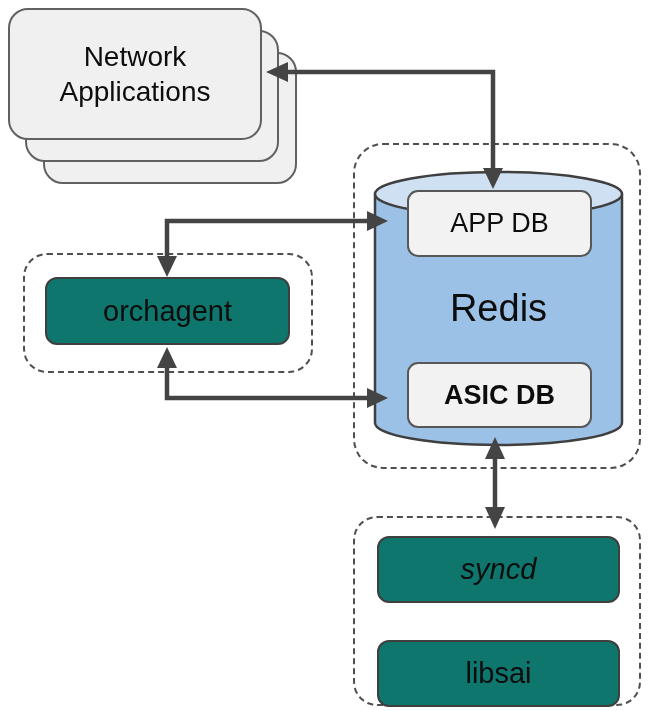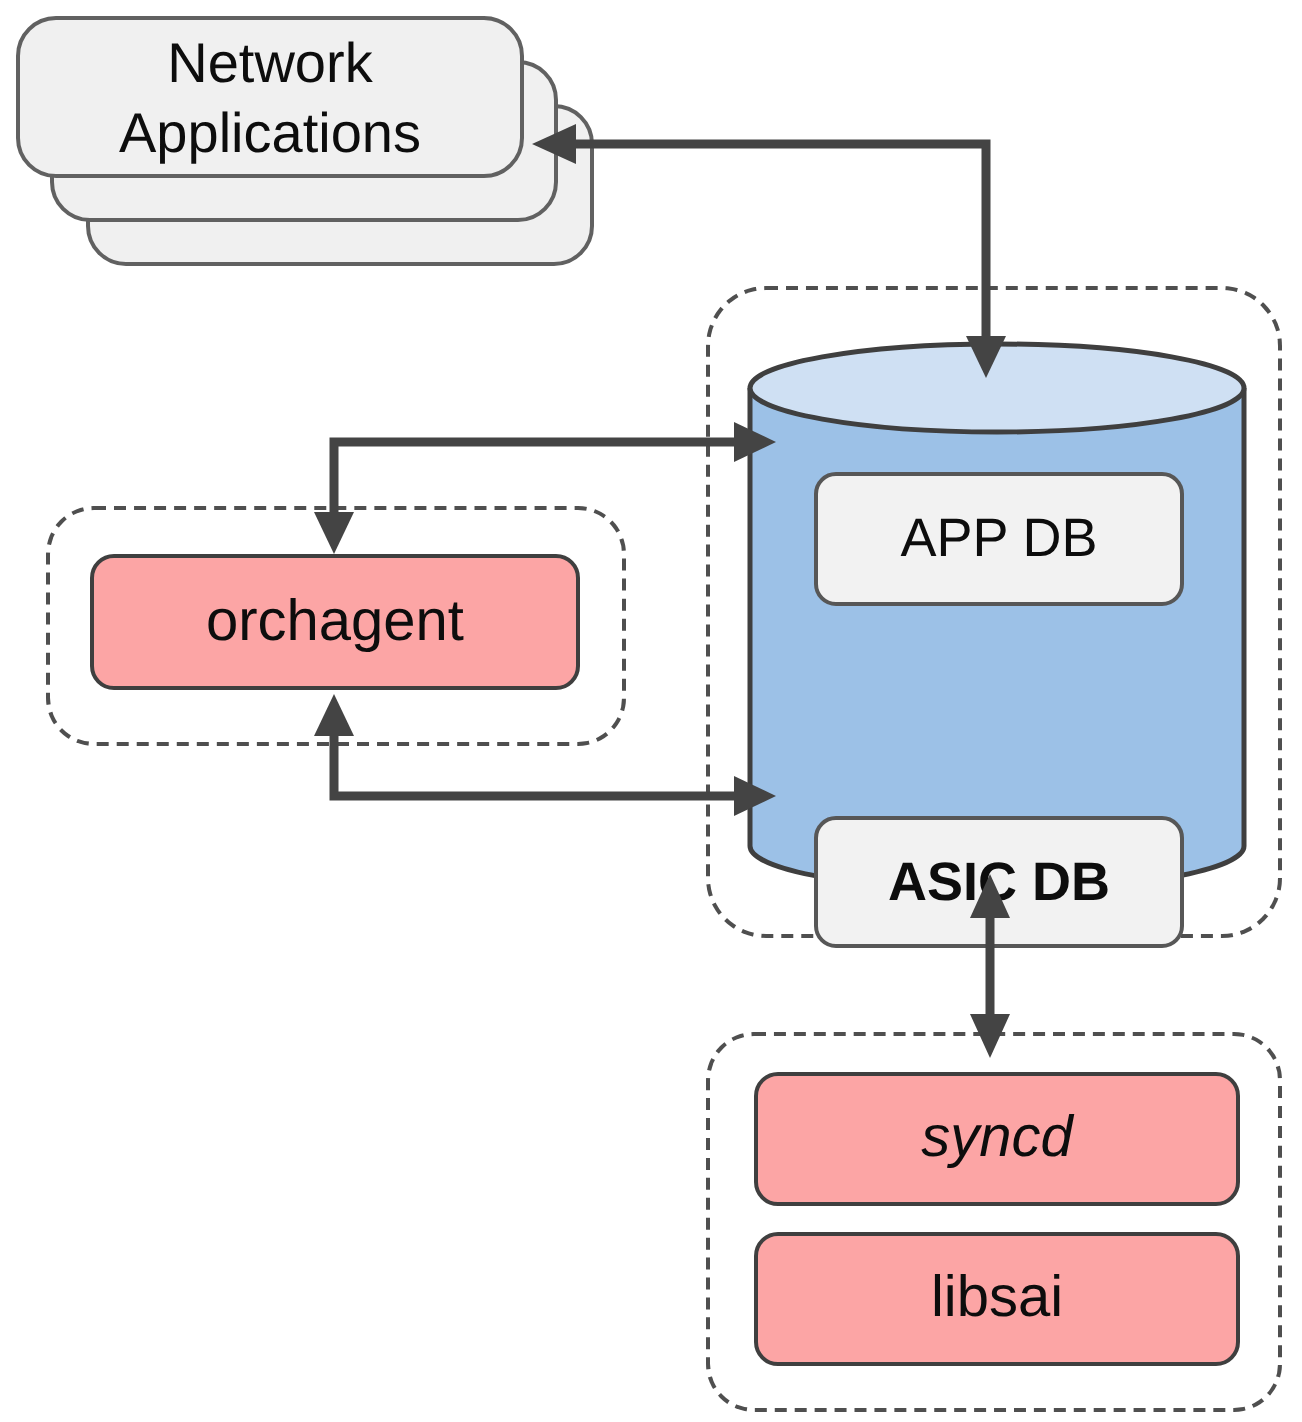--- a/index.html
+++ b/index.html
@@ -46,21 +46,21 @@
   }
   .group-syncd {
     left: 353px; top: 516px;
     width: 288px; height: 190px;
     border-radius: 24px;
   }
 
   
   .card {
     position: absolute;
-    width: 254px; height: 81px;
+    width: 254px; height: 132px;
     background: #f0f0f0;
     border: 2.5px solid #616161;
     border-radius: 20px;
     box-sizing: border-box;
   }
   .card-back  { left: 43px; top: 52px; }
   .card-mid   { left: 25px; top: 30px; }
   .card-front {
     left: 8px; top: 8px;
     display: flex;
@@ -76,37 +76,36 @@
   
   .node {
     position: absolute;
     display: flex;
     align-items: center;
     justify-content: center;
     box-sizing: border-box;
     color: #0d0d0d;
   }
   .node-blue {
-    background: #fca5a5;
+    background: #0f766e;
     border: 2.5px solid #3f3f3f;
     border-radius: 12px;
     font-size: 29px;
   }
   .node-gray {
     background: #f2f2f2;
     border: 2.5px solid #575757;
     border-radius: 11px;
     font-size: 27px;
-    margin-top: 46px;
   }
   .node-orchagent { left: 45px;  top: 277px; width: 245px; height: 68px; }
   .node-appdb     { left: 407px; top: 190px; width: 185px; height: 67px; }
   .node-asicdb    { left: 407px; top: 362px; width: 185px; height: 66px; font-weight: bold; }
   .node-syncd     { left: 377px; top: 536px; width: 243px; height: 67px; font-style: italic; }
-  .node-libsai    { left: 377px; top: 616px; width: 243px; height: 67px; }
+  .node-libsai    { left: 377px; top: 640px; width: 243px; height: 67px; }
 
   .redis-label {
     position: absolute;
     left: 375px; top: 287px;
     width: 247px;
     text-align: center;
     font-size: 38px;
     color: #0d0d0d;
   }
 </style>
@@ -135,20 +134,21 @@
     </div>
 
     <div class="node node-blue node-orchagent">
       <span>orchagent</span>
     </div>
 
     <div class="node node-gray node-appdb">
       <span>APP DB</span>
     </div>
 
+    <div class="redis-label">Redis</div>
 
     <div class="node node-gray node-asicdb">
       <span>ASIC DB</span>
     </div>
 
     <div class="node node-blue node-syncd">
       <span>syncd</span>
     </div>
 
     <div class="node node-blue node-libsai">

